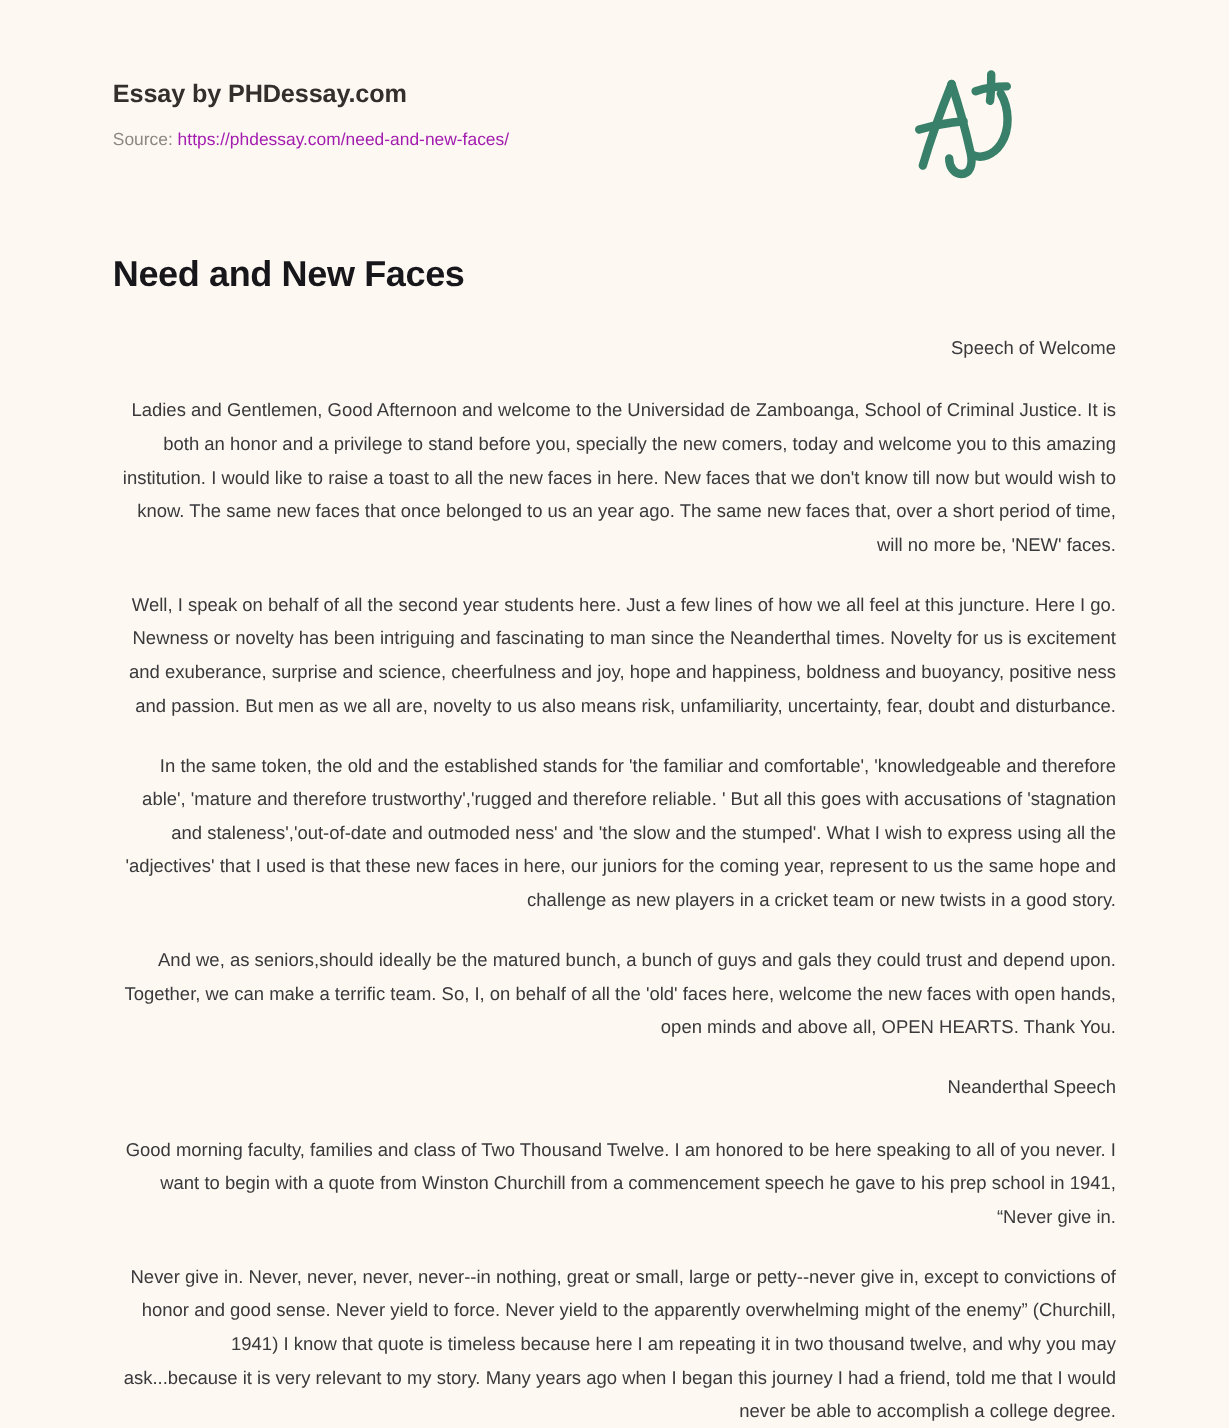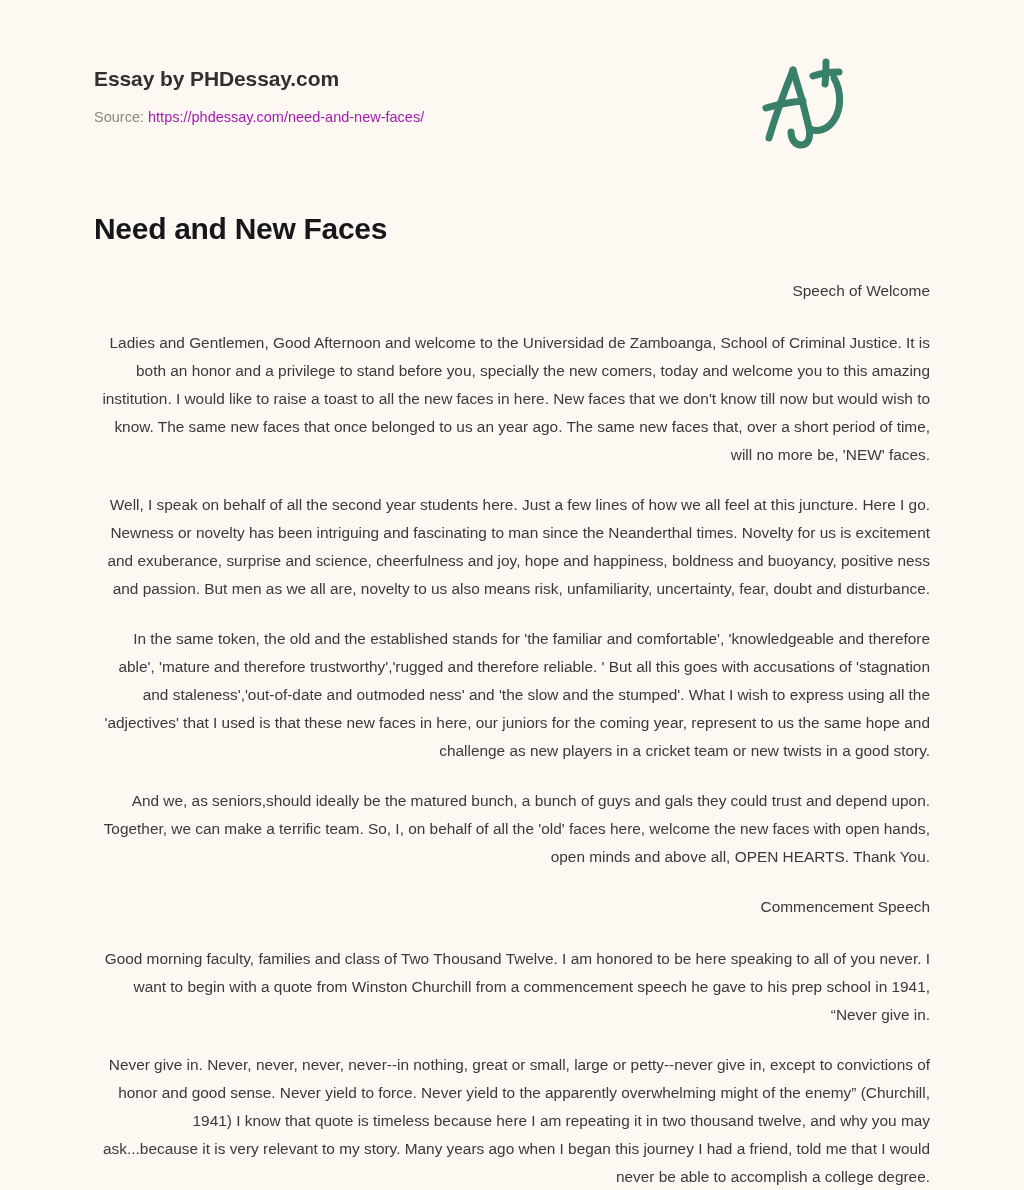--- a/index.html
+++ b/index.html
@@ -128,19 +128,19 @@
   </div>
 
   <h1 class="doc-title">Need and New Faces</h1>
 
   <div class="doc-body">
     <p class="para label-para">Speech of Welcome</p>
     <p class="para">Ladies and Gentlemen, Good Afternoon and welcome to the Universidad de Zamboanga, School of Criminal Justice. It is both an honor and a privilege to stand before you, specially the new comers, today and welcome you to this amazing institution. I would like to raise a toast to all the new faces in here. New faces that we don't know till now but would wish to know. The same new faces that once belonged to us an year ago. The same new faces that, over a short period of time, will no more be, 'NEW' faces.</p>
     <p class="para">Well, I speak on behalf of all the second year students here. Just a few lines of how we all feel at this juncture. Here I go. Newness or novelty has been intriguing and fascinating to man since the Neanderthal times. Novelty for us is excitement and exuberance, surprise and science, cheerfulness and joy, hope and happiness, boldness and buoyancy, positive ness and passion. But men as we all are, novelty to us also means risk, unfamiliarity, uncertainty, fear, doubt and disturbance.</p>
     <p class="para">In the same token, the old and the established stands for 'the familiar and comfortable', 'knowledgeable and therefore able', 'mature and therefore trustworthy','rugged and therefore reliable. ' But all this goes with accusations of 'stagnation and staleness','out-of-date and outmoded ness' and 'the slow and the stumped'. What I wish to express using all the 'adjectives' that I used is that these new faces in here, our juniors for the coming year, represent to us the same hope and challenge as new players in a cricket team or new twists in a good story.</p>
     <p class="para">And we, as seniors,should ideally be the matured bunch, a bunch of guys and gals they could trust and depend upon. Together, we can make a terrific team. So, I, on behalf of all the 'old' faces here, welcome the new faces with open hands, open minds and above all, OPEN HEARTS. Thank You.</p>
-    <p class="para label-para">Commencement Speech</p>
+    <p class="para label-para">Neanderthal Speech</p>
     <p class="para">Good morning faculty, families and class of Two Thousand Twelve. I am honored to be here speaking to all of you never. I want to begin with a quote from Winston Churchill from a commencement speech he gave to his prep school in 1941, “Never give in.</p>
     <p class="para">Never give in. Never, never, never, never--in nothing, great or small, large or petty--never give in, except to convictions of honor and good sense. Never yield to force. Never yield to the apparently overwhelming might of the enemy” (Churchill, 1941) I know that quote is timeless because here I am repeating it in two thousand twelve, and why you may ask...because it is very relevant to my story. Many years ago when I began this journey I had a friend, told me that I would never be able to accomplish a college degree.</p>
 
   </div>
 
 </div>
 
 </body></html>

